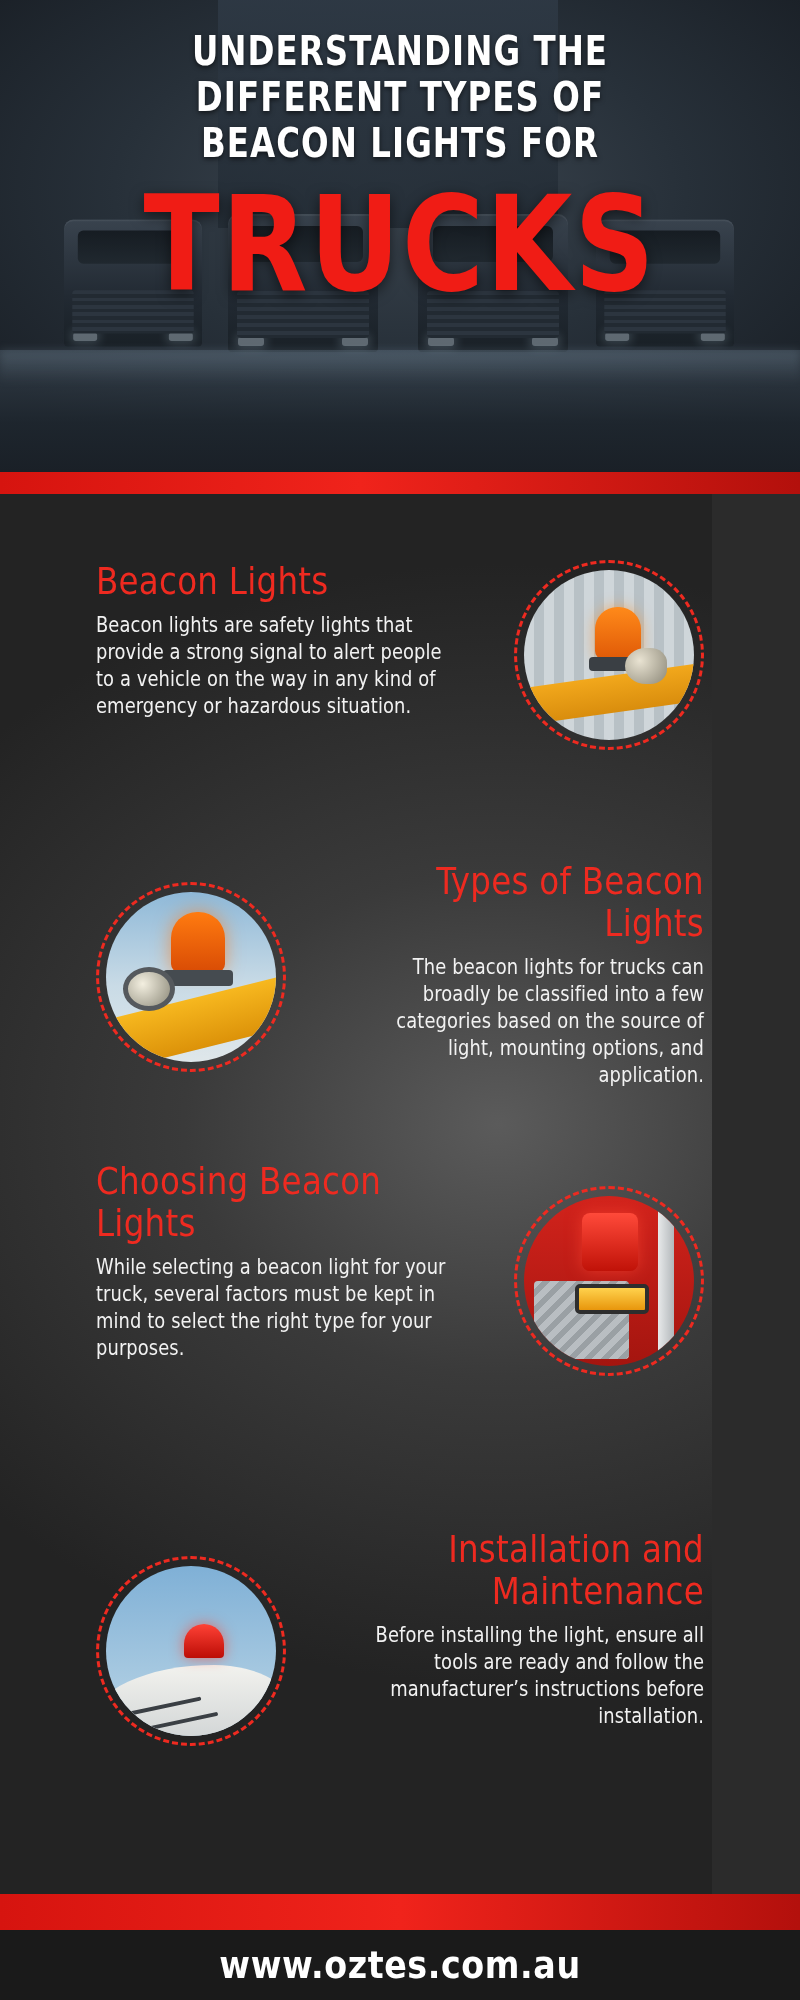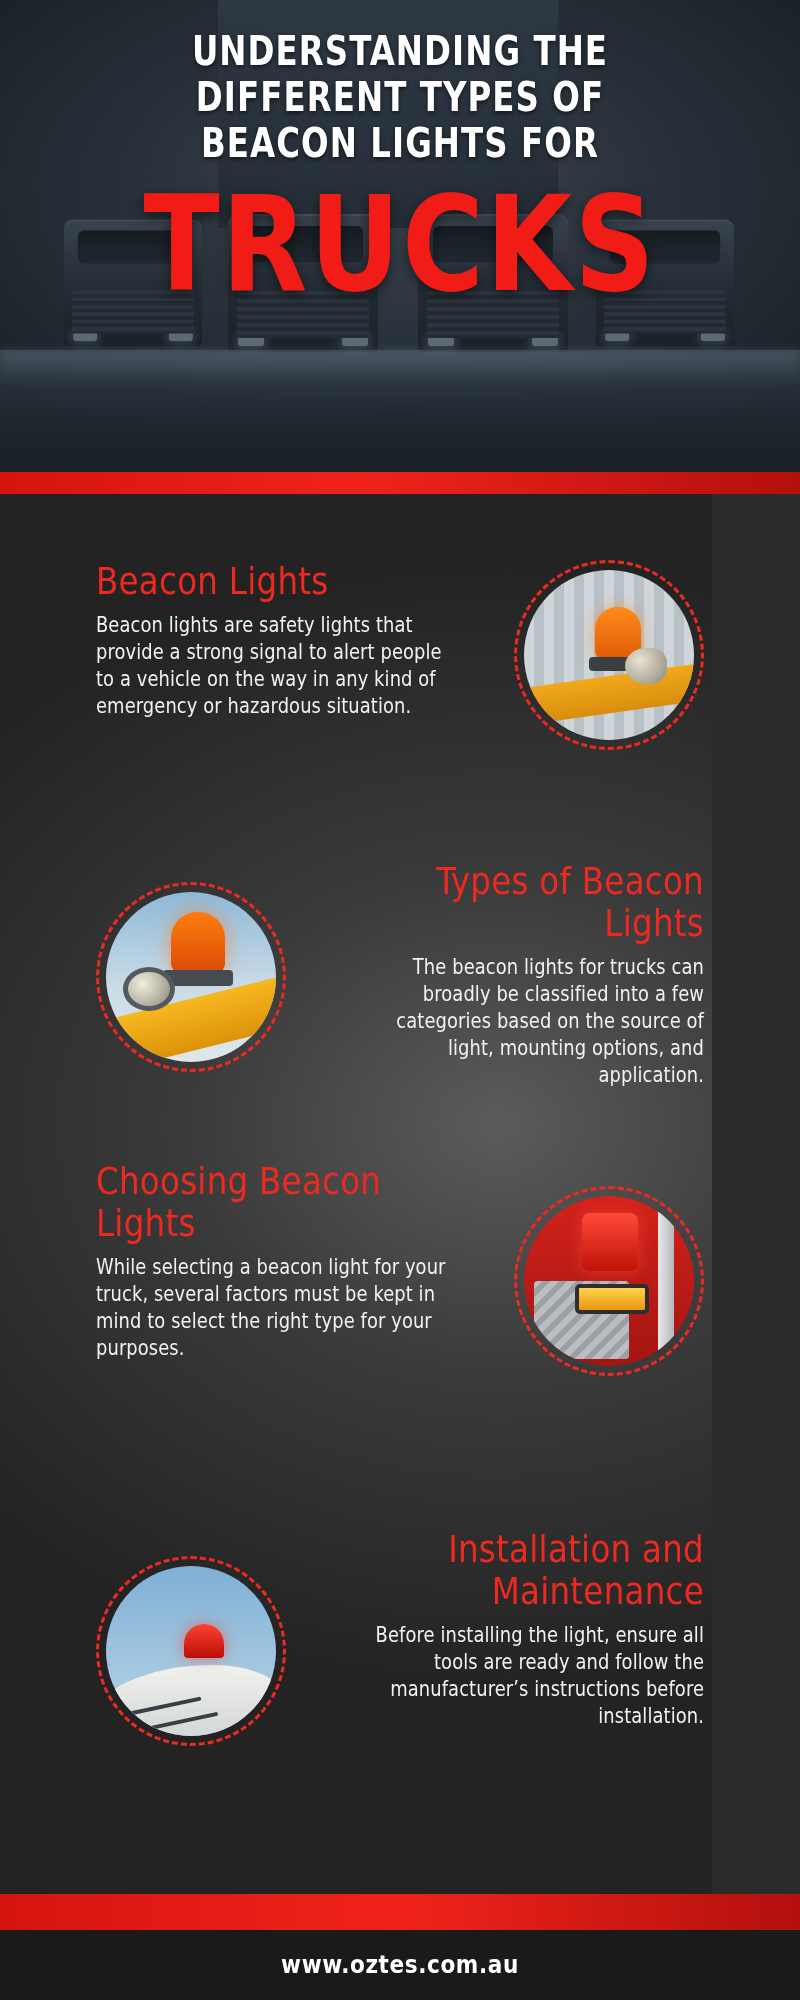--- a/index.html
+++ b/index.html
@@ -303,21 +303,21 @@
   .footer {
     position: absolute;
     left: 0; top: 1930px; width: 800px; height: 70px;
     background: #1a1a1a;
     display: flex; align-items: center; justify-content: center;
   }
   .footer-url {
     color: #ffffff;
     font-family: "DejaVu Sans Condensed", "Liberation Sans Narrow", "Liberation Sans", sans-serif;
     font-weight: 700;
-    font-size: 24px;
+    font-size: 37px;
     letter-spacing: .6px;
   }
 </style>
 </head>
 <body>
 
 <div class="infographic">
 
   <div class="header">
     <div class="panel"></div>

